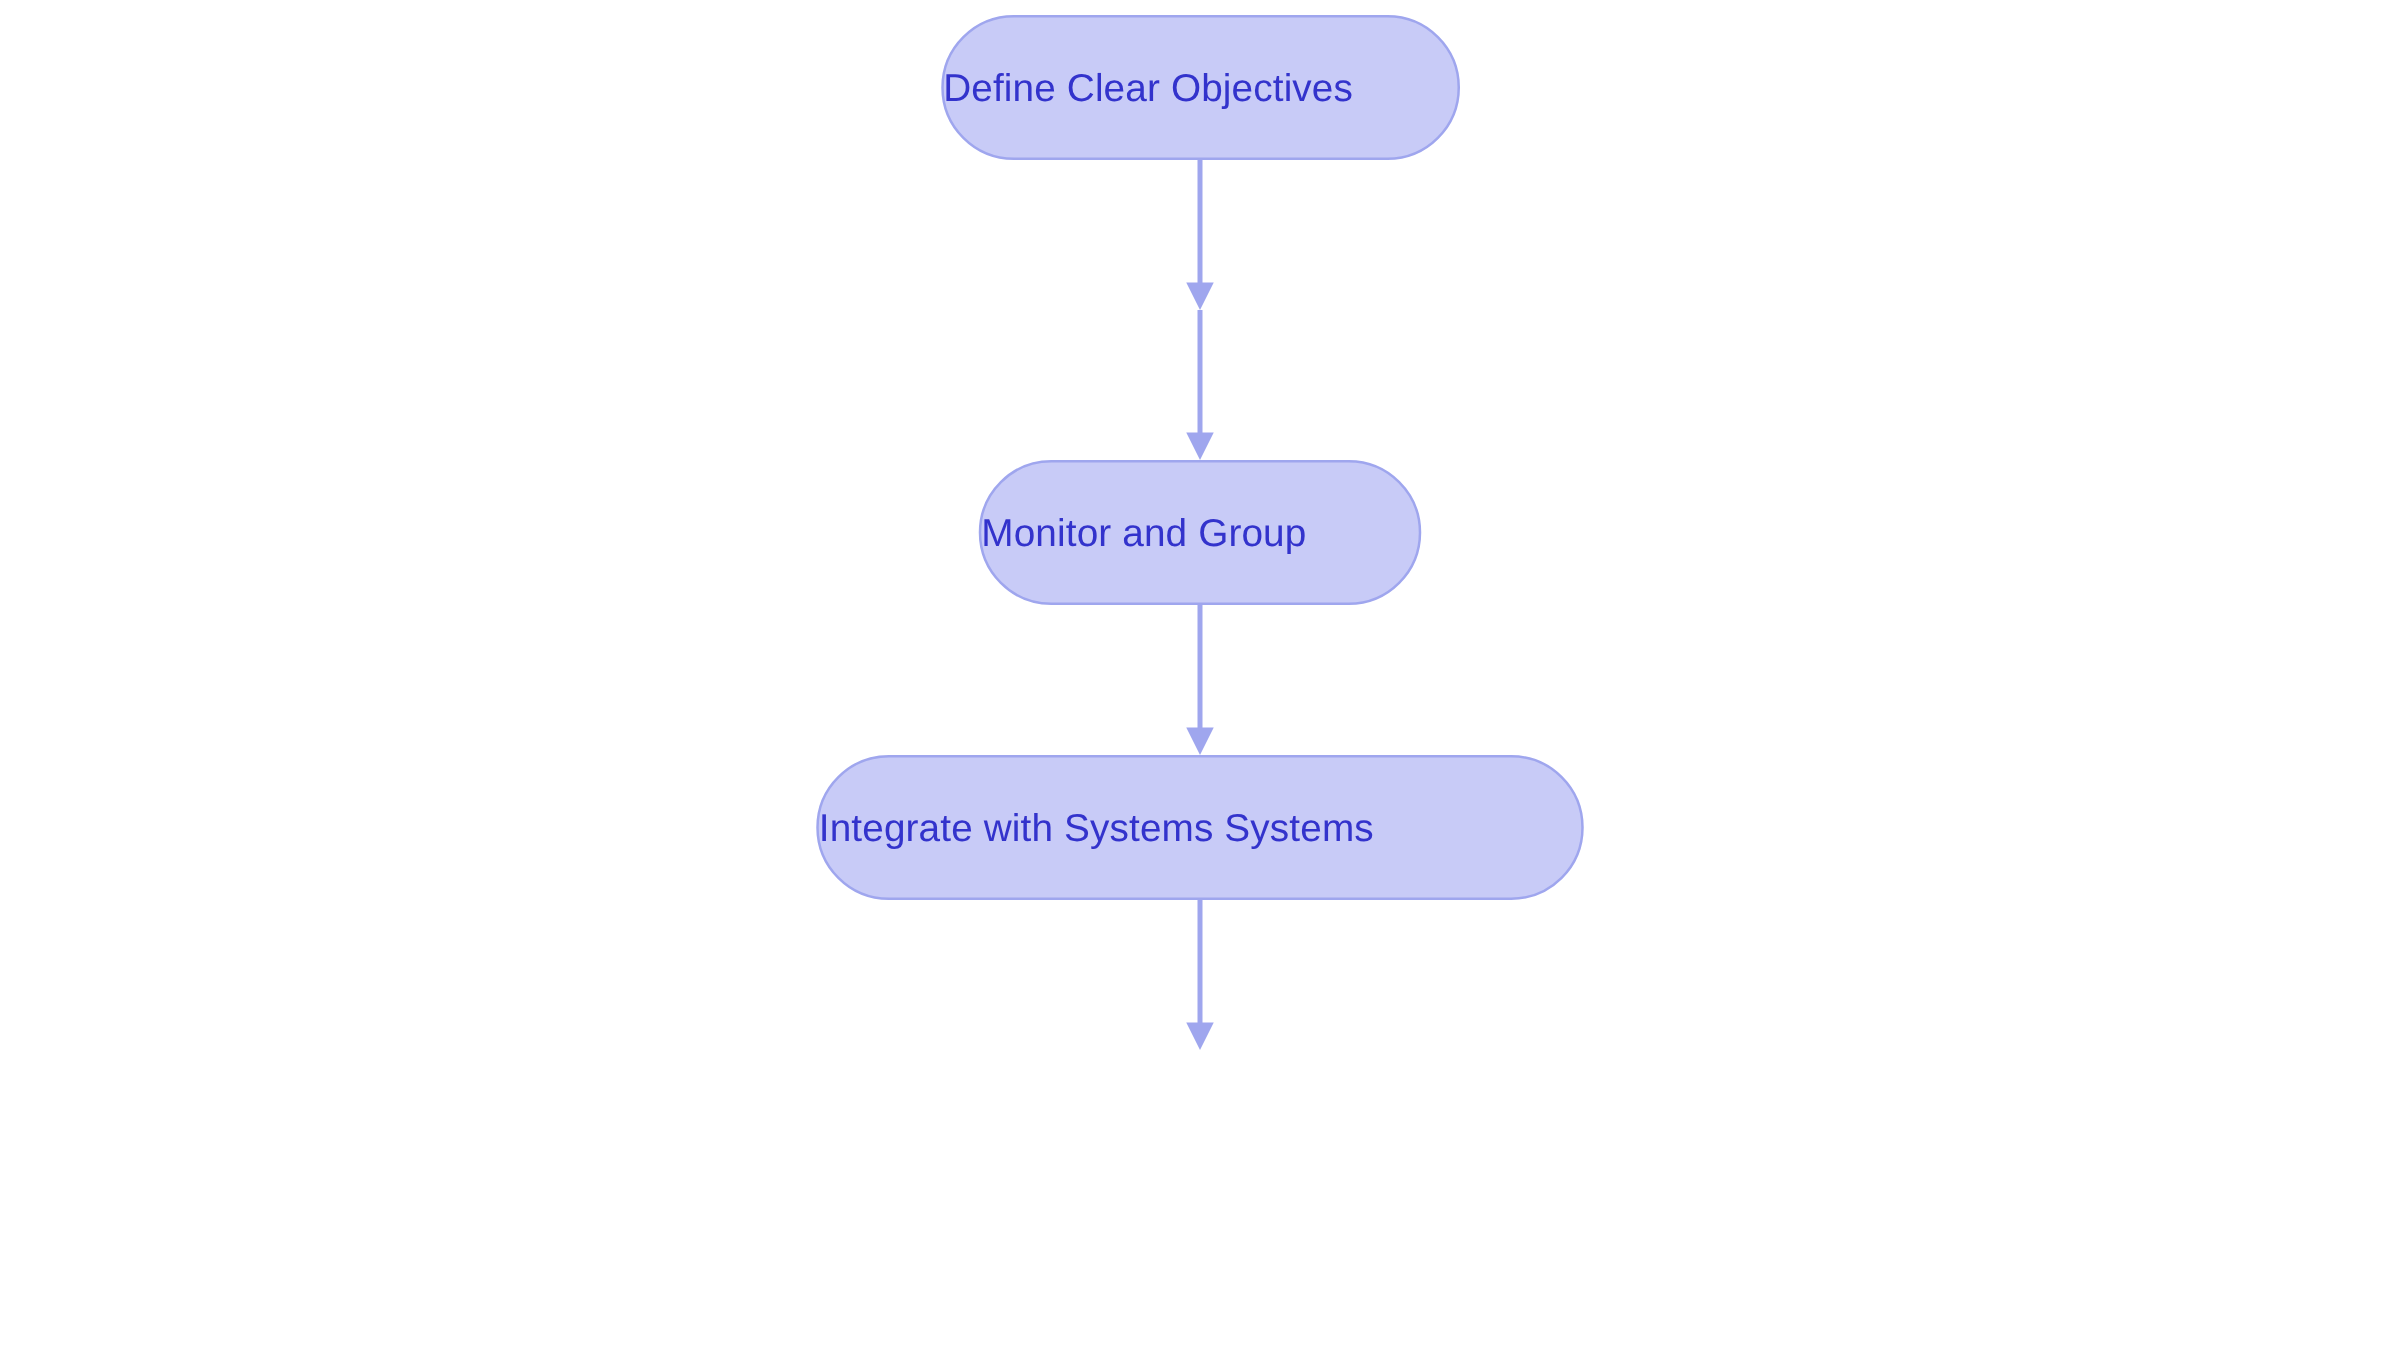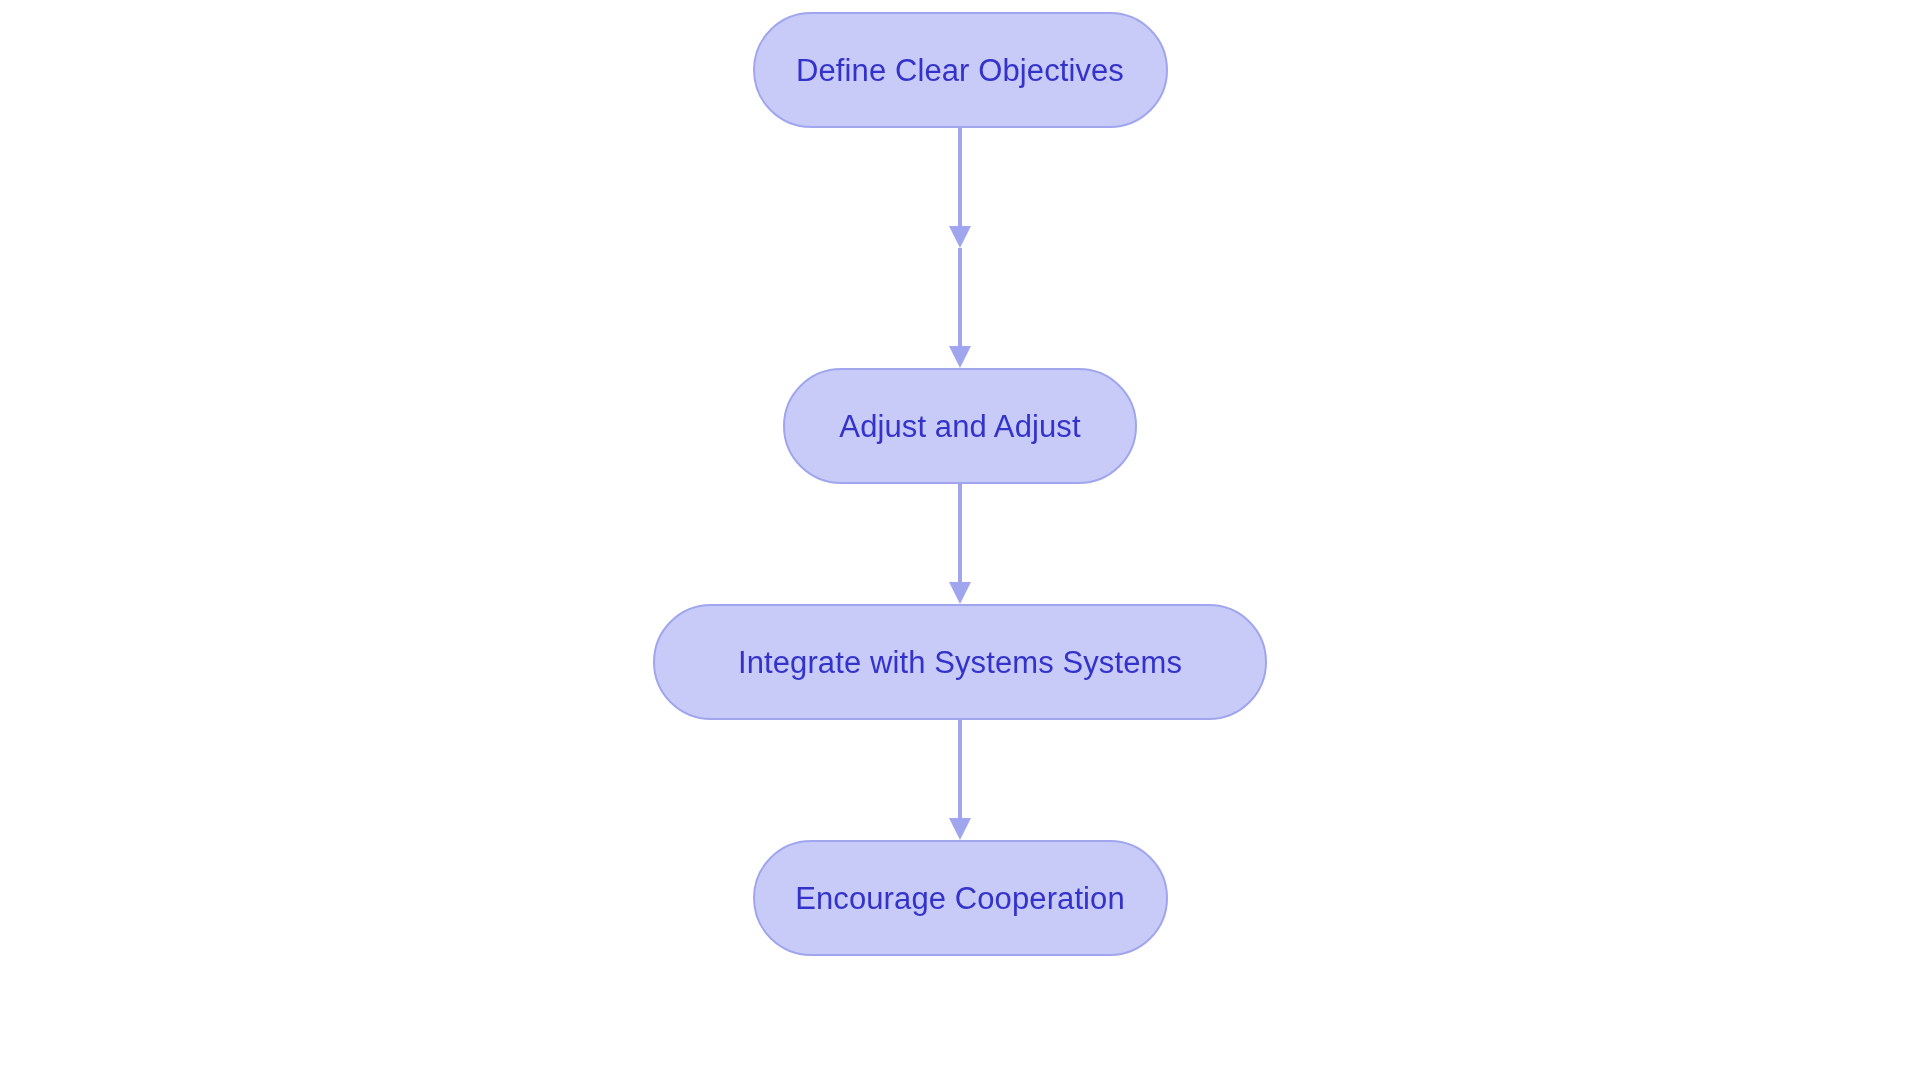--- a/index.html
+++ b/index.html
@@ -27,21 +27,21 @@
 
   .flow-node {
     position: relative;
     box-sizing: border-box;
     height: 116px;
     border-radius: 58px;
     background: #c8cbf7;
     border: 2px solid #9fa6ee;
     display: flex;
     align-items: center;
-    justify-content: center;
+    justify-content: flex-start;
     flex: 0 0 auto;
   }
 
   .flow-node-label {
     font-family: "Liberation Sans", sans-serif;
     font-size: 31px;
     font-weight: 400;
     color: #3333cc;
     line-height: 1;
     letter-spacing: 0.1px;
@@ -103,34 +103,31 @@
     <div class="connector-arrowhead"></div>
   </div>
 
 
   <div class="flow-connector">
     <div class="connector-line"></div>
     <div class="connector-arrowhead"></div>
   </div>
 
   <div class="flow-node w-node-2">
-    <span class="flow-node-label">Adjust and Adjust</span>
+    <span class="flow-node-label">Monitor and Group</span>
   </div>
 
   <div class="flow-connector">
     <div class="connector-line"></div>
     <div class="connector-arrowhead"></div>
   </div>
 
   <div class="flow-node w-node-3">
     <span class="flow-node-label">Integrate with Systems Systems</span>
   </div>
 
   <div class="flow-connector">
     <div class="connector-line"></div>
     <div class="connector-arrowhead"></div>
   </div>
 
-  <div class="flow-node w-node-4">
-    <span class="flow-node-label">Encourage Cooperation</span>
-  </div>
 
 </div>
 
 </body></html>

